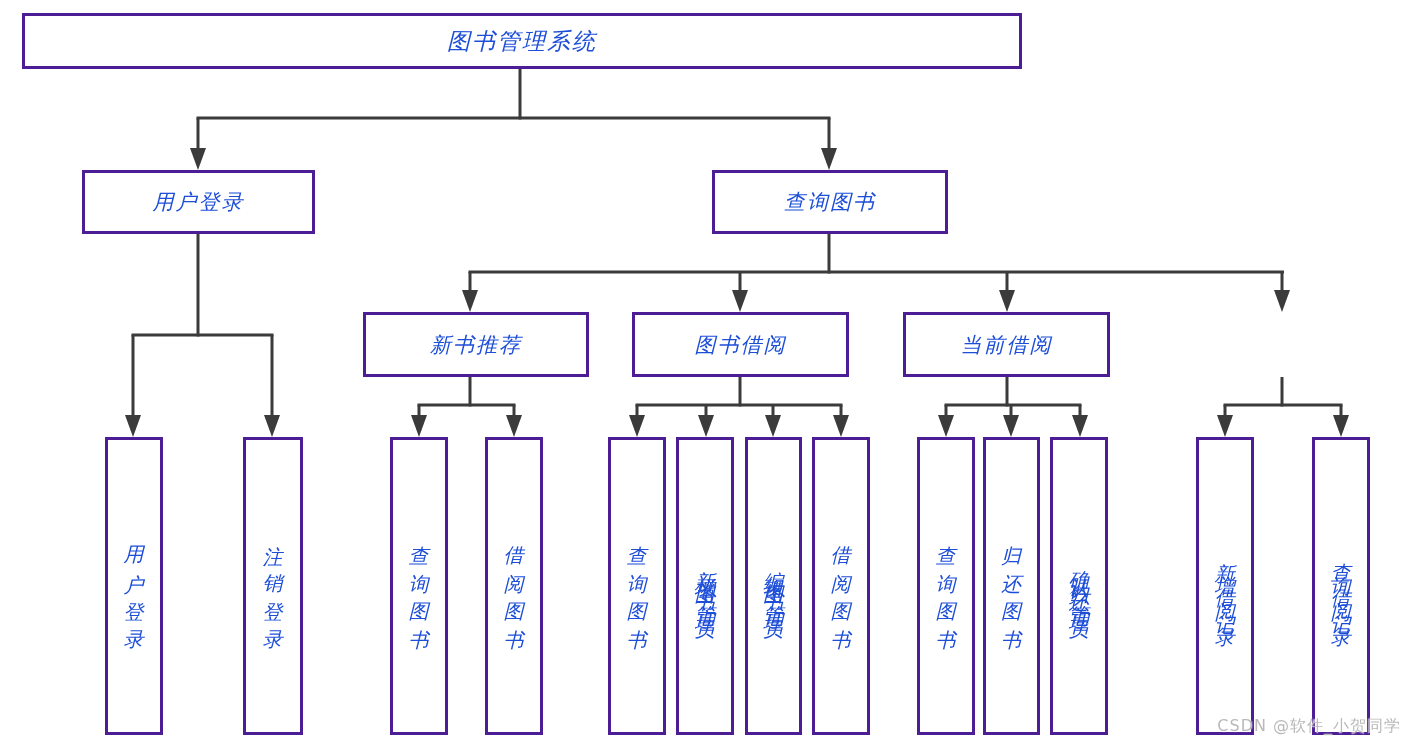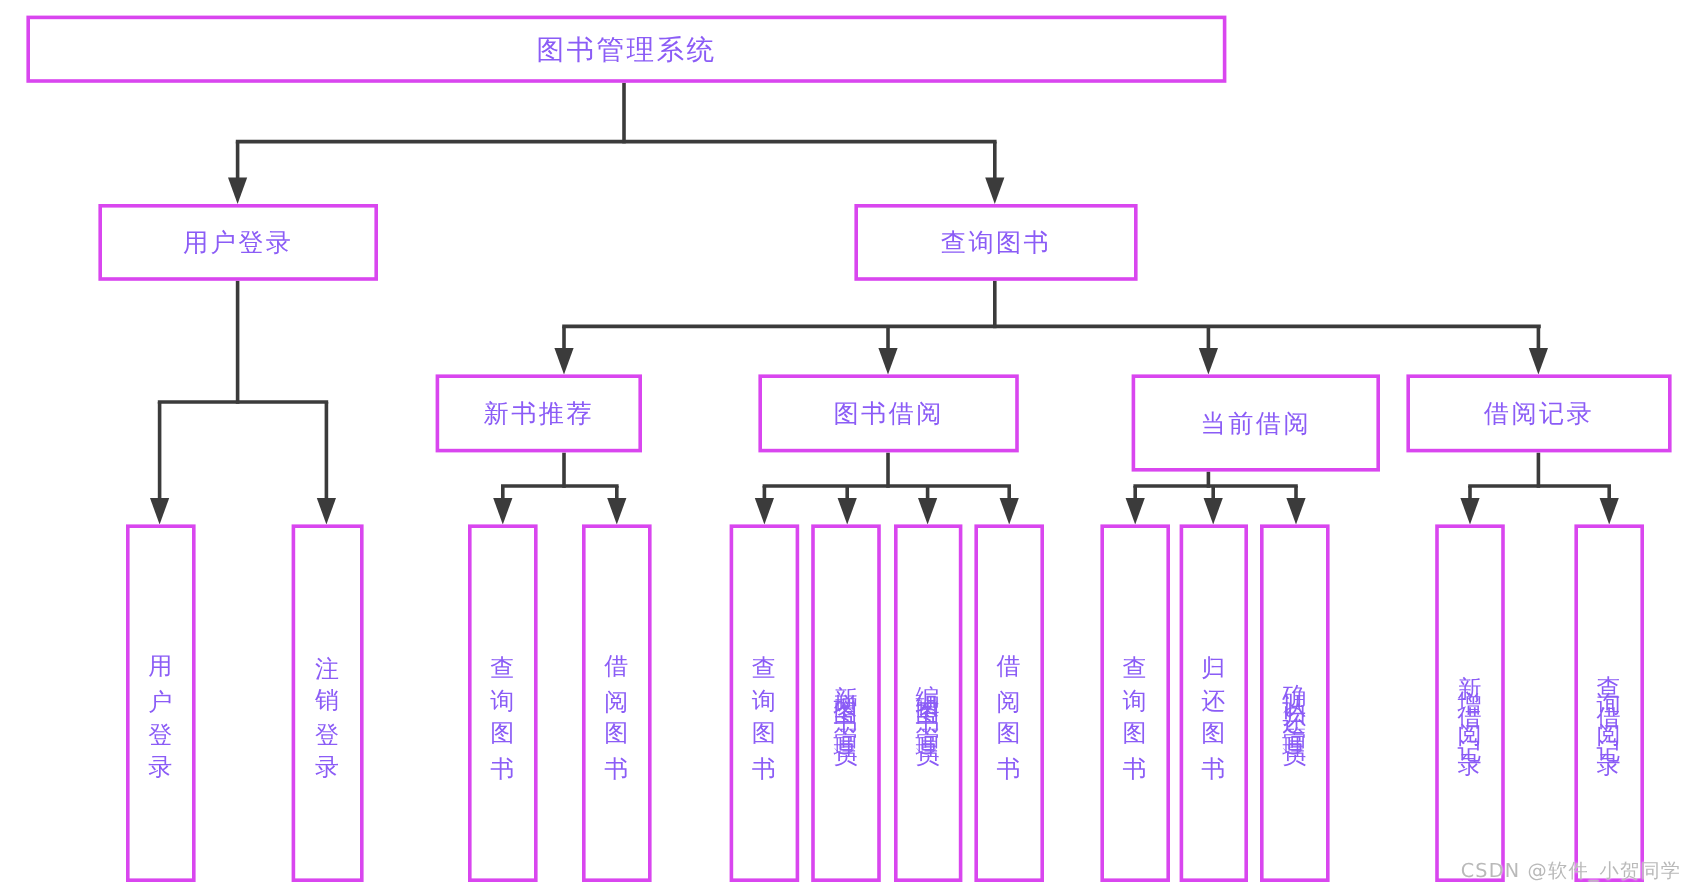--- a/index.html
+++ b/index.html
@@ -6,26 +6,27 @@
   #stage{
     position:relative;
     width:1405px;height:747px;
     background:#ffffff;
     font-family:"DejaVu Sans","Liberation Sans",sans-serif;
     overflow:hidden;
   }
   .box{
     position:absolute;
     box-sizing:border-box;
-    border:3px solid #d946ef;
+    border:3px solid #4c1d95;
     background:#ffffff;
     display:flex;
     align-items:center;
     justify-content:center;
-    color:#8b5cf6;
+    color:#1d4ed8;
+    font-style:italic;
   }
   .hbox{font-size:21px;letter-spacing:2px;white-space:nowrap;}
   .root-box{font-size:23px;}
   .vbox{overflow:hidden;}
   .vtext{
     writing-mode:vertical-rl;
     text-orientation:mixed;
     font-size:20px;
     line-height:1;
     white-space:nowrap;
@@ -117,31 +118,28 @@
     <span>图书管理系统</span>
   </div>
 
   <div class="box hbox" style="left:82px;top:170px;width:233px;height:64px;">
     <span>用户登录</span>
   </div>
   <div class="box hbox" style="left:712px;top:170px;width:236px;height:64px;">
     <span>查询图书</span>
   </div>
 
-  <div class="box hbox" style="left:363px;top:312px;width:172px;height:65px;">
+  <div class="box hbox" style="left:363px;top:312px;width:226px;height:65px;">
     <span>新书推荐</span>
   </div>
   <div class="box hbox" style="left:632px;top:312px;width:217px;height:65px;text-align:center;">
     <span>图书借阅</span>
   </div>
-  <div class="box hbox" style="left:943px;top:312px;width:207px;height:81px;">
+  <div class="box hbox" style="left:903px;top:312px;width:207px;height:65px;">
     <span>当前借阅</span>
-  </div>
-  <div class="box hbox" style="left:1172px;top:312px;width:221px;height:65px;">
-    <span>借阅记录</span>
   </div>
 
   <div class="box vbox" style="left:105px;top:437px;width:58px;height:298px;">
     <span class="vtext" style="letter-spacing: 28px;">用户登录</span>
   </div>
   <div class="box vbox" style="left:243px;top:437px;width:60px;height:298px;">
     <span class="vtext" style="letter-spacing: 28px;">注销登录</span>
   </div>
 
   <div class="box vbox" style="left:390px;top:437px;width:58px;height:298px;">

